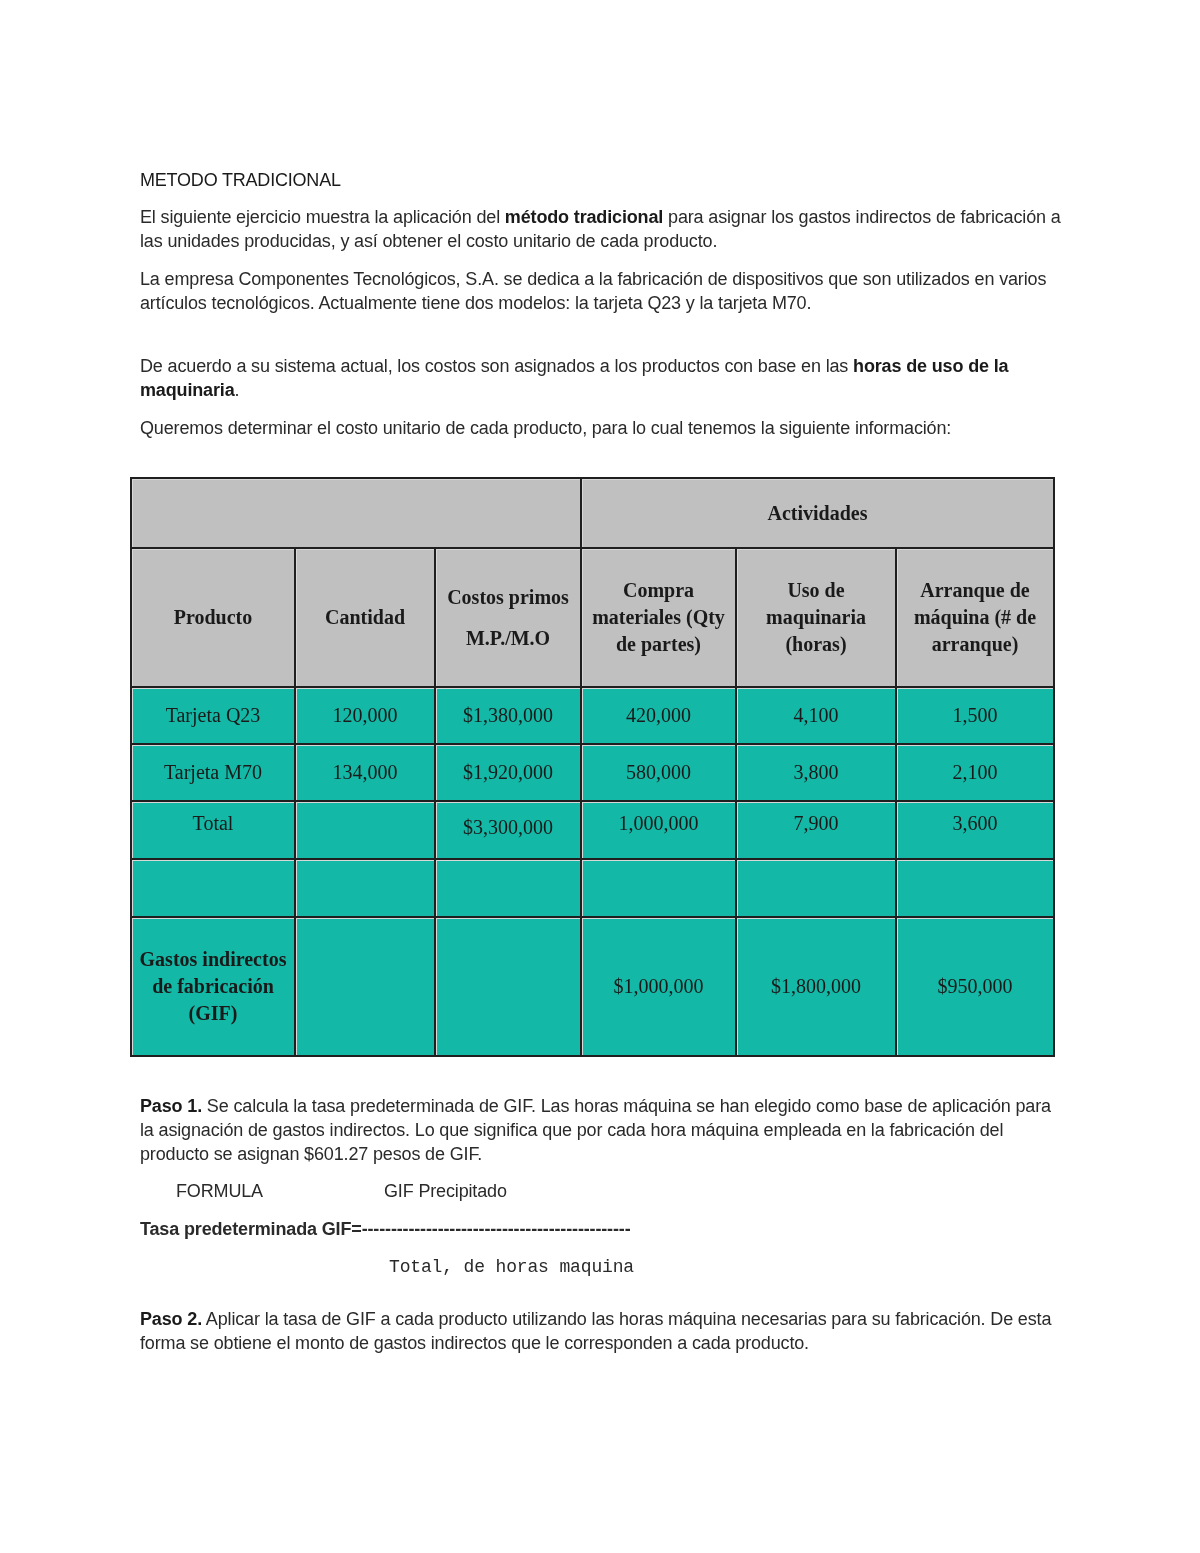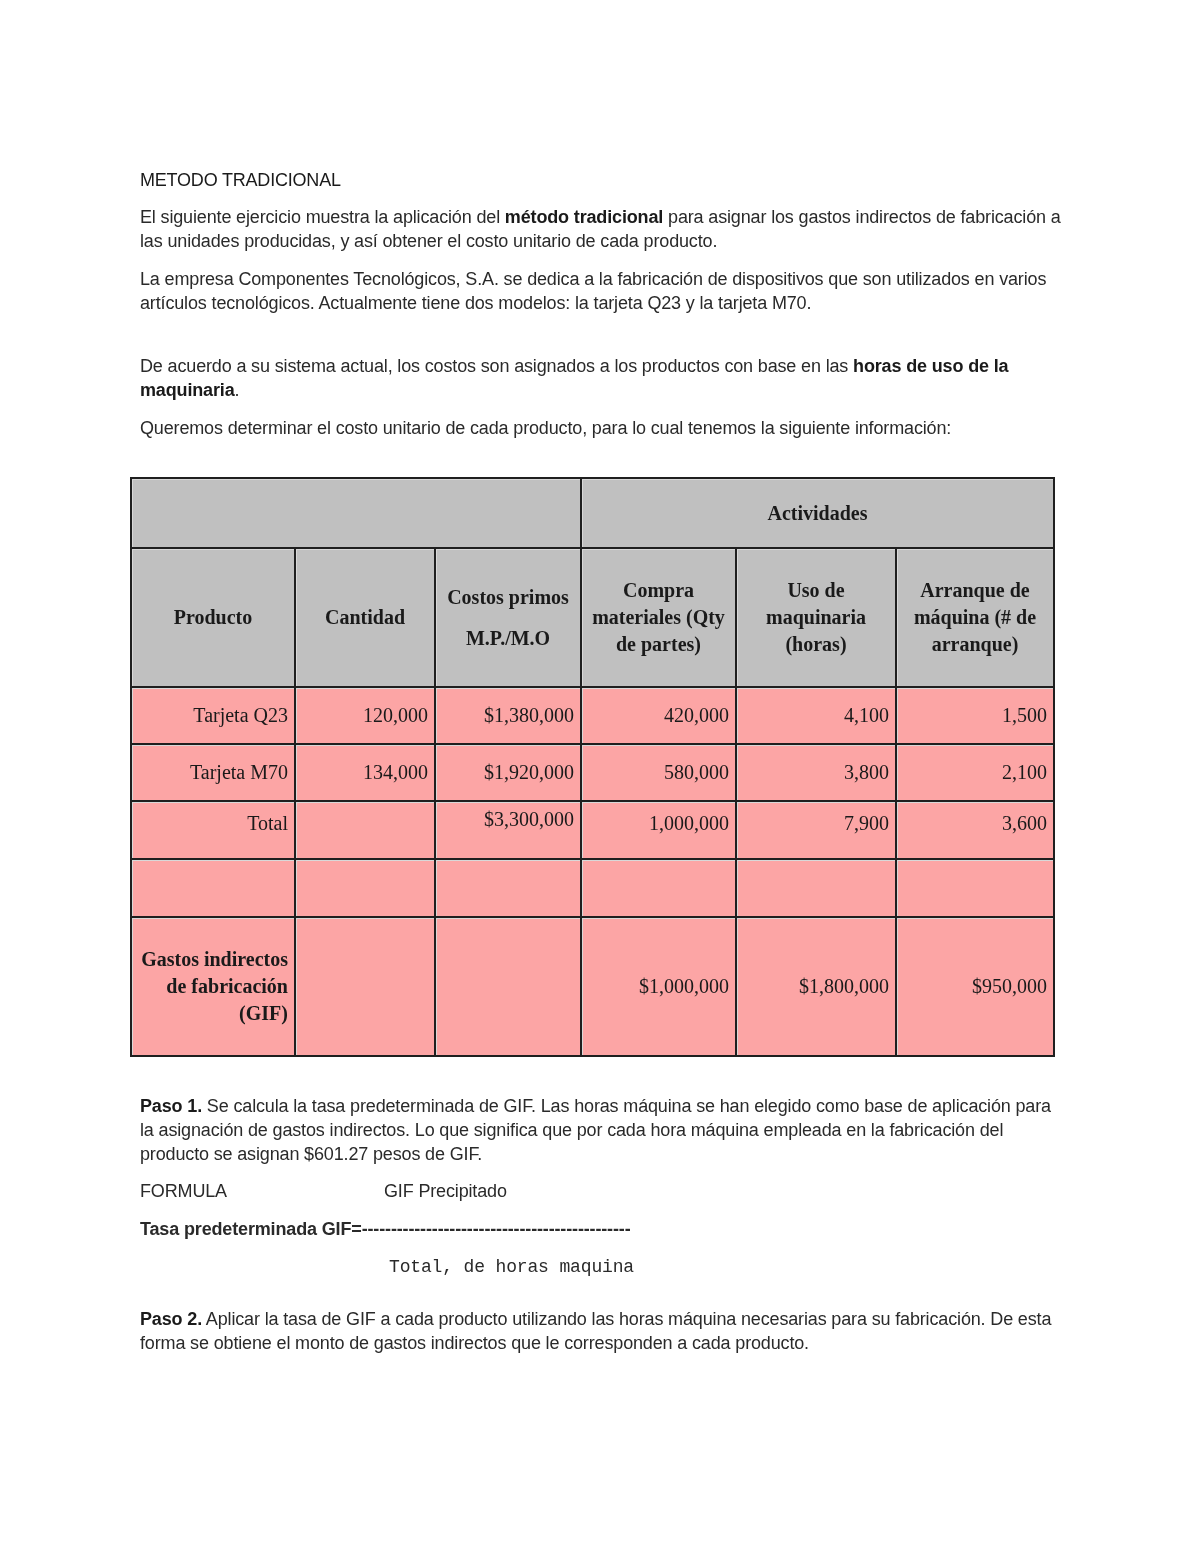--- a/index.html
+++ b/index.html
@@ -32,21 +32,21 @@
     font-size: 20px; color: #1a1a1a;
     border: 2px solid #1a1a1a;
   }
   .tbl td {
     border: 2px solid #1f1f1f;
     text-align: center; vertical-align: middle;
     padding: 0 6px;
     box-shadow: inset 1px 1px 0 #d8d8d8;
   }
   .tbl td.h { background: #c0c0c0; font-weight: bold; line-height: 27px; }
-  .tbl td.d { background: #fca5a5; line-height: 27px; text-align: right; }
+  .tbl td.d { background: #14b8a6; line-height: 27px; }
   .tbl td.gif { font-weight: bold; }
   .sub { display: block; margin-top: 14px; }
 
   .formula-row { position: absolute; left: 0; font-size: 18px; color: #2a2a2a; letter-spacing: -0.15px; }
 </style>
 </head>
 <body>
 
 <div class="page">
   <div class="title">METODO TRADICIONAL</div>
@@ -101,21 +101,21 @@
     <td class="d">Tarjeta M70</td>
     <td class="d">134,000</td>
     <td class="d">$1,920,000</td>
     <td class="d">580,000</td>
     <td class="d">3,800</td>
     <td class="d">2,100</td>
   </tr>
   <tr style="height:58px;">
     <td class="d" style="vertical-align:top;padding-top:8px;">Total</td>
     <td class="d"></td>
-    <td class="d" style="vertical-align:top;padding-top:4px;margin-left:32px;">$3,300,000</td>
+    <td class="d" style="vertical-align:top;padding-top:12px;margin-left:32px;">$3,300,000</td>
     <td class="d" style="vertical-align:top;padding-top:8px;">1,000,000</td>
     <td class="d" style="vertical-align:top;padding-top:8px;">7,900</td>
     <td class="d" style="vertical-align:top;padding-top:8px;">3,600</td>
   </tr>
   <tr style="height:58px;">
     <td class="d"></td>
     <td class="d"></td>
     <td class="d"></td>
     <td class="d"></td>
     <td class="d"></td>
@@ -130,21 +130,21 @@
     <td class="d">$950,000</td>
   </tr>
 </tbody>
   </table>
 
 <div class="page">
   <div class="para" style="top:1094px;">
     <b>Paso 1.</b><span> Se calcula la tasa predeterminada de GIF. Las horas máquina se han elegido como base de aplicación para la asignación de gastos indirectos. Lo que significa que por cada hora máquina empleada en la fabricación del producto se asignan $601.27 pesos de GIF.</span>
   </div>
 
-  <div class="formula-row" style="top:1181px;">FORMULA</div>
+  <div class="formula-row" style="top:1181px;margin-left:36px;">FORMULA</div>
   <div class="formula-row" style="top:1181px;left:244px;">GIF Precipitado</div>
   <div class="formula-row" style="top:1219px;font-weight:bold;">
     <span>Tasa predeterminada GIF=</span><span>----------------------------------------------</span>
   </div>
   <div class="formula-row" style="top:1257px;left:249px;font-family:Liberation Mono, monospace;">Total, de horas maquina</div>
 
   <div class="para" style="top:1307px;">
     <b>Paso 2.</b><span> Aplicar la tasa de GIF a cada producto utilizando las horas máquina necesarias para su fabricación. De esta forma se obtiene el monto de gastos indirectos que le corresponden a cada producto.</span>
   </div>
 </div>

